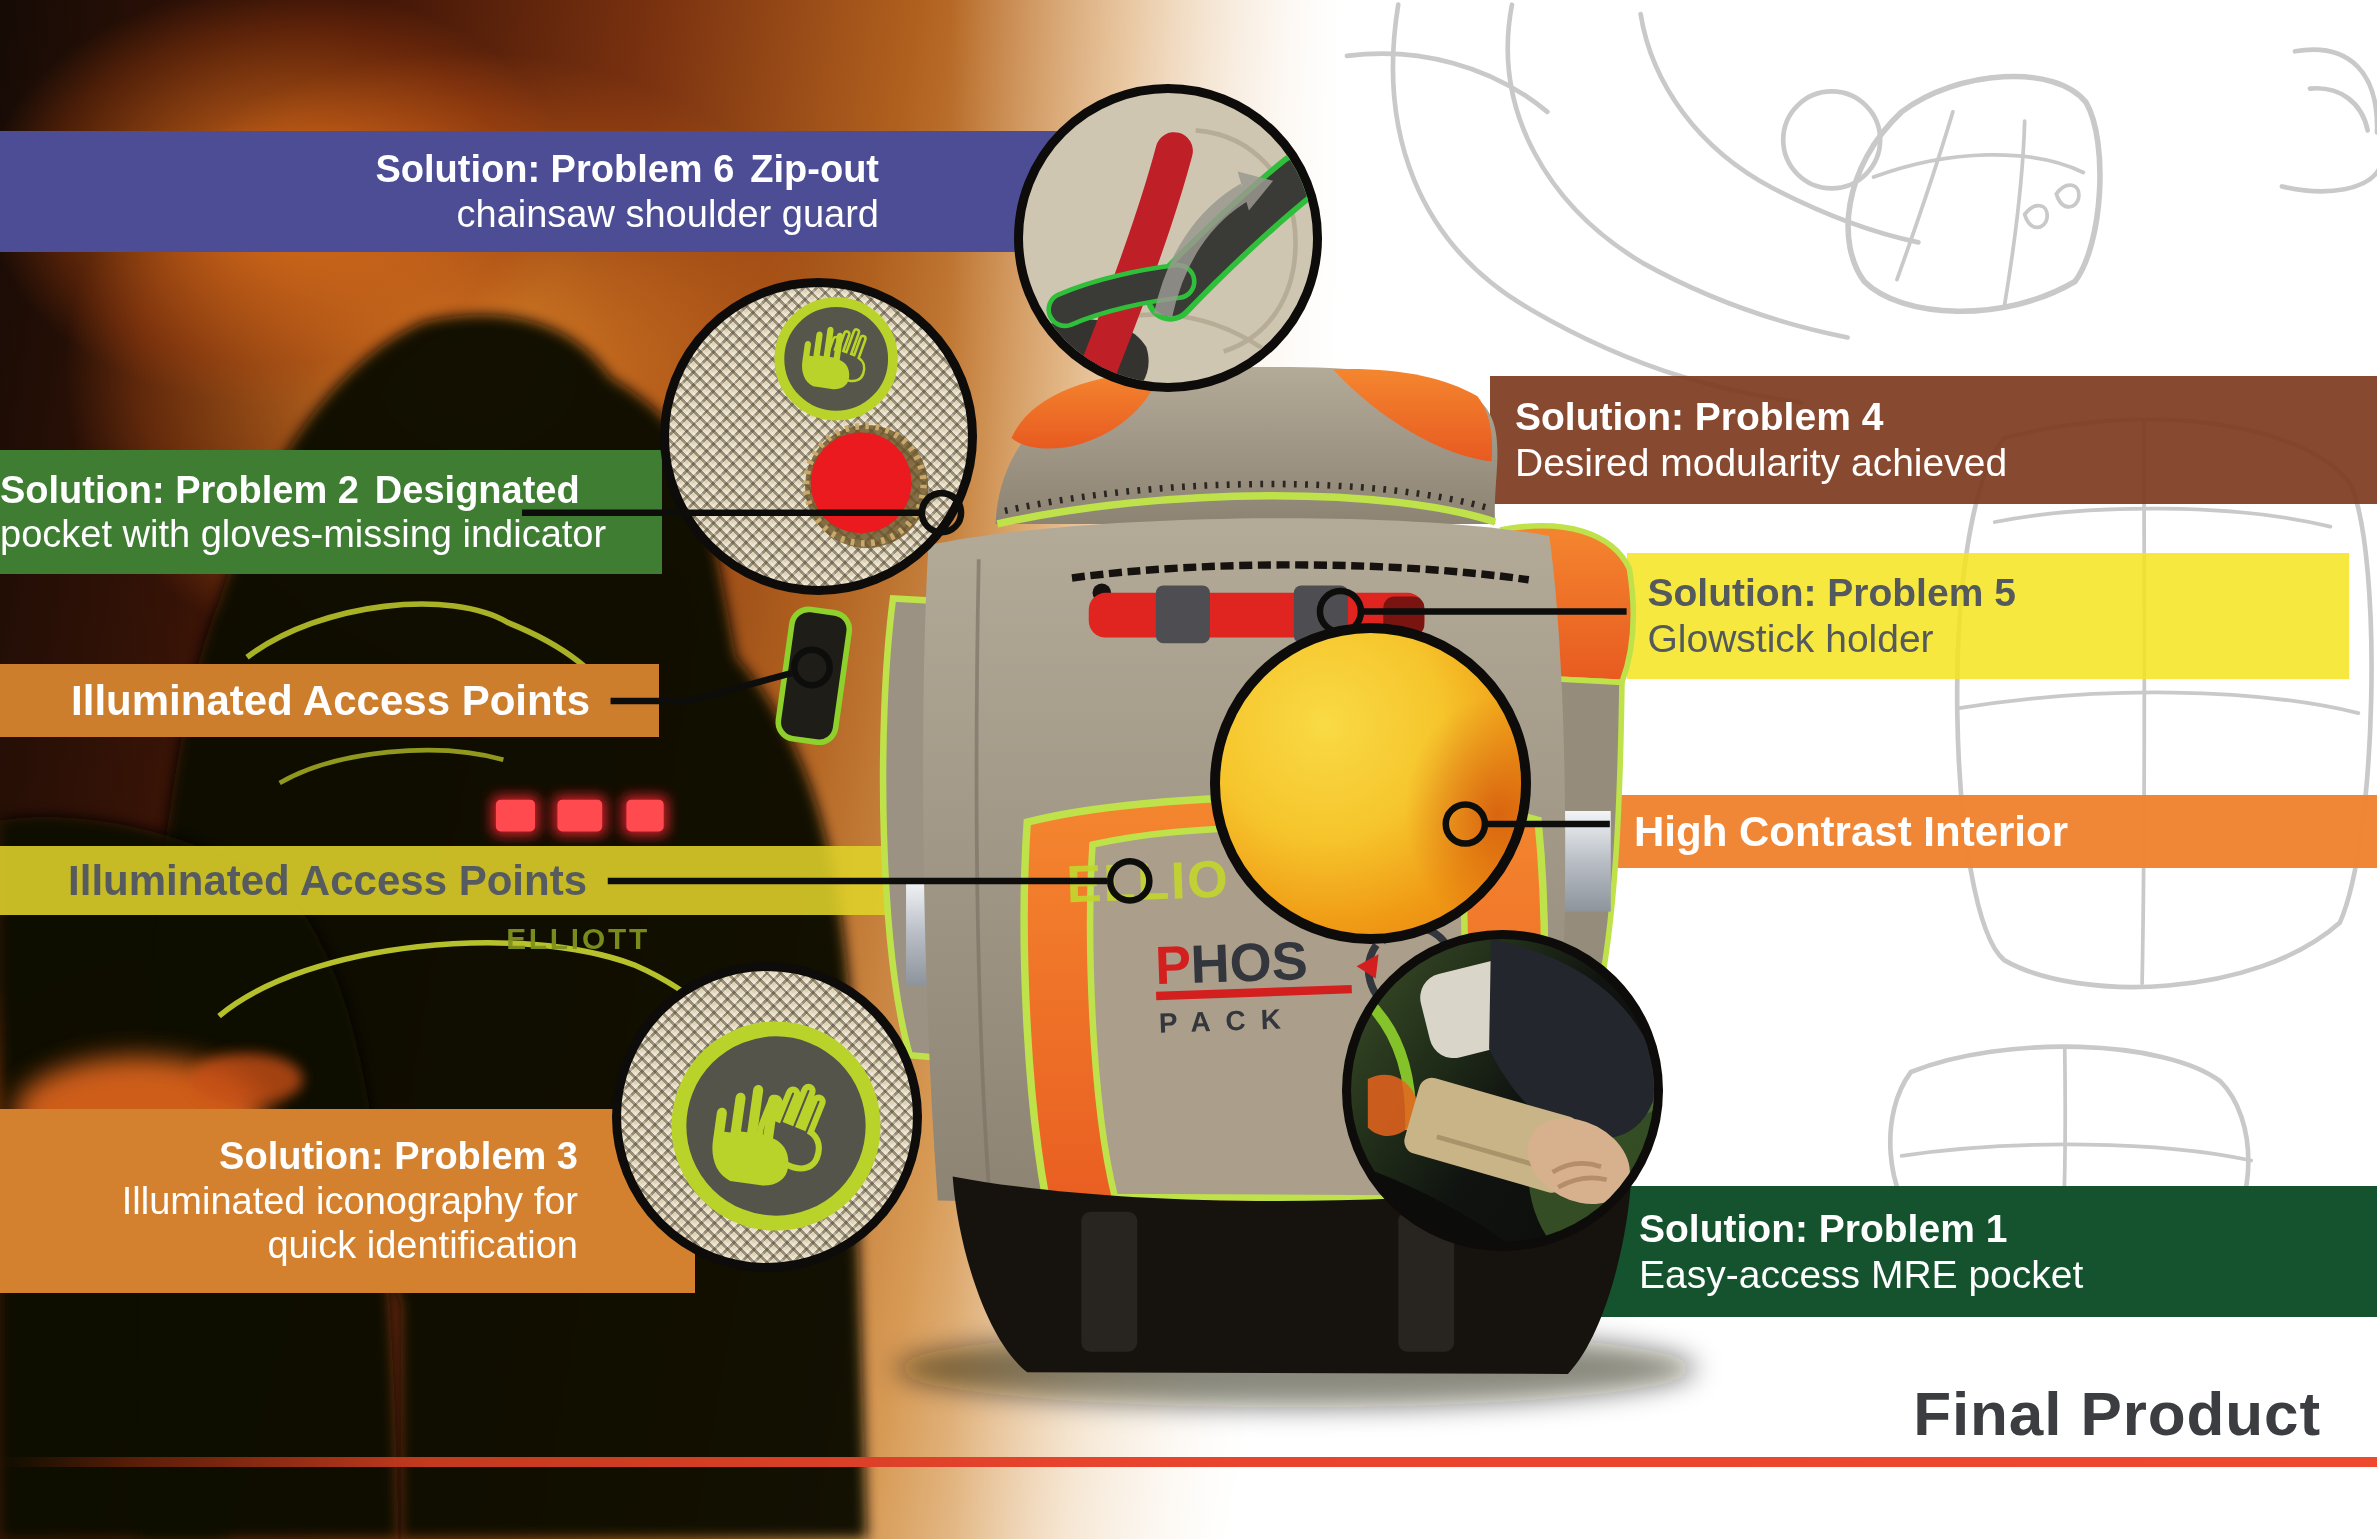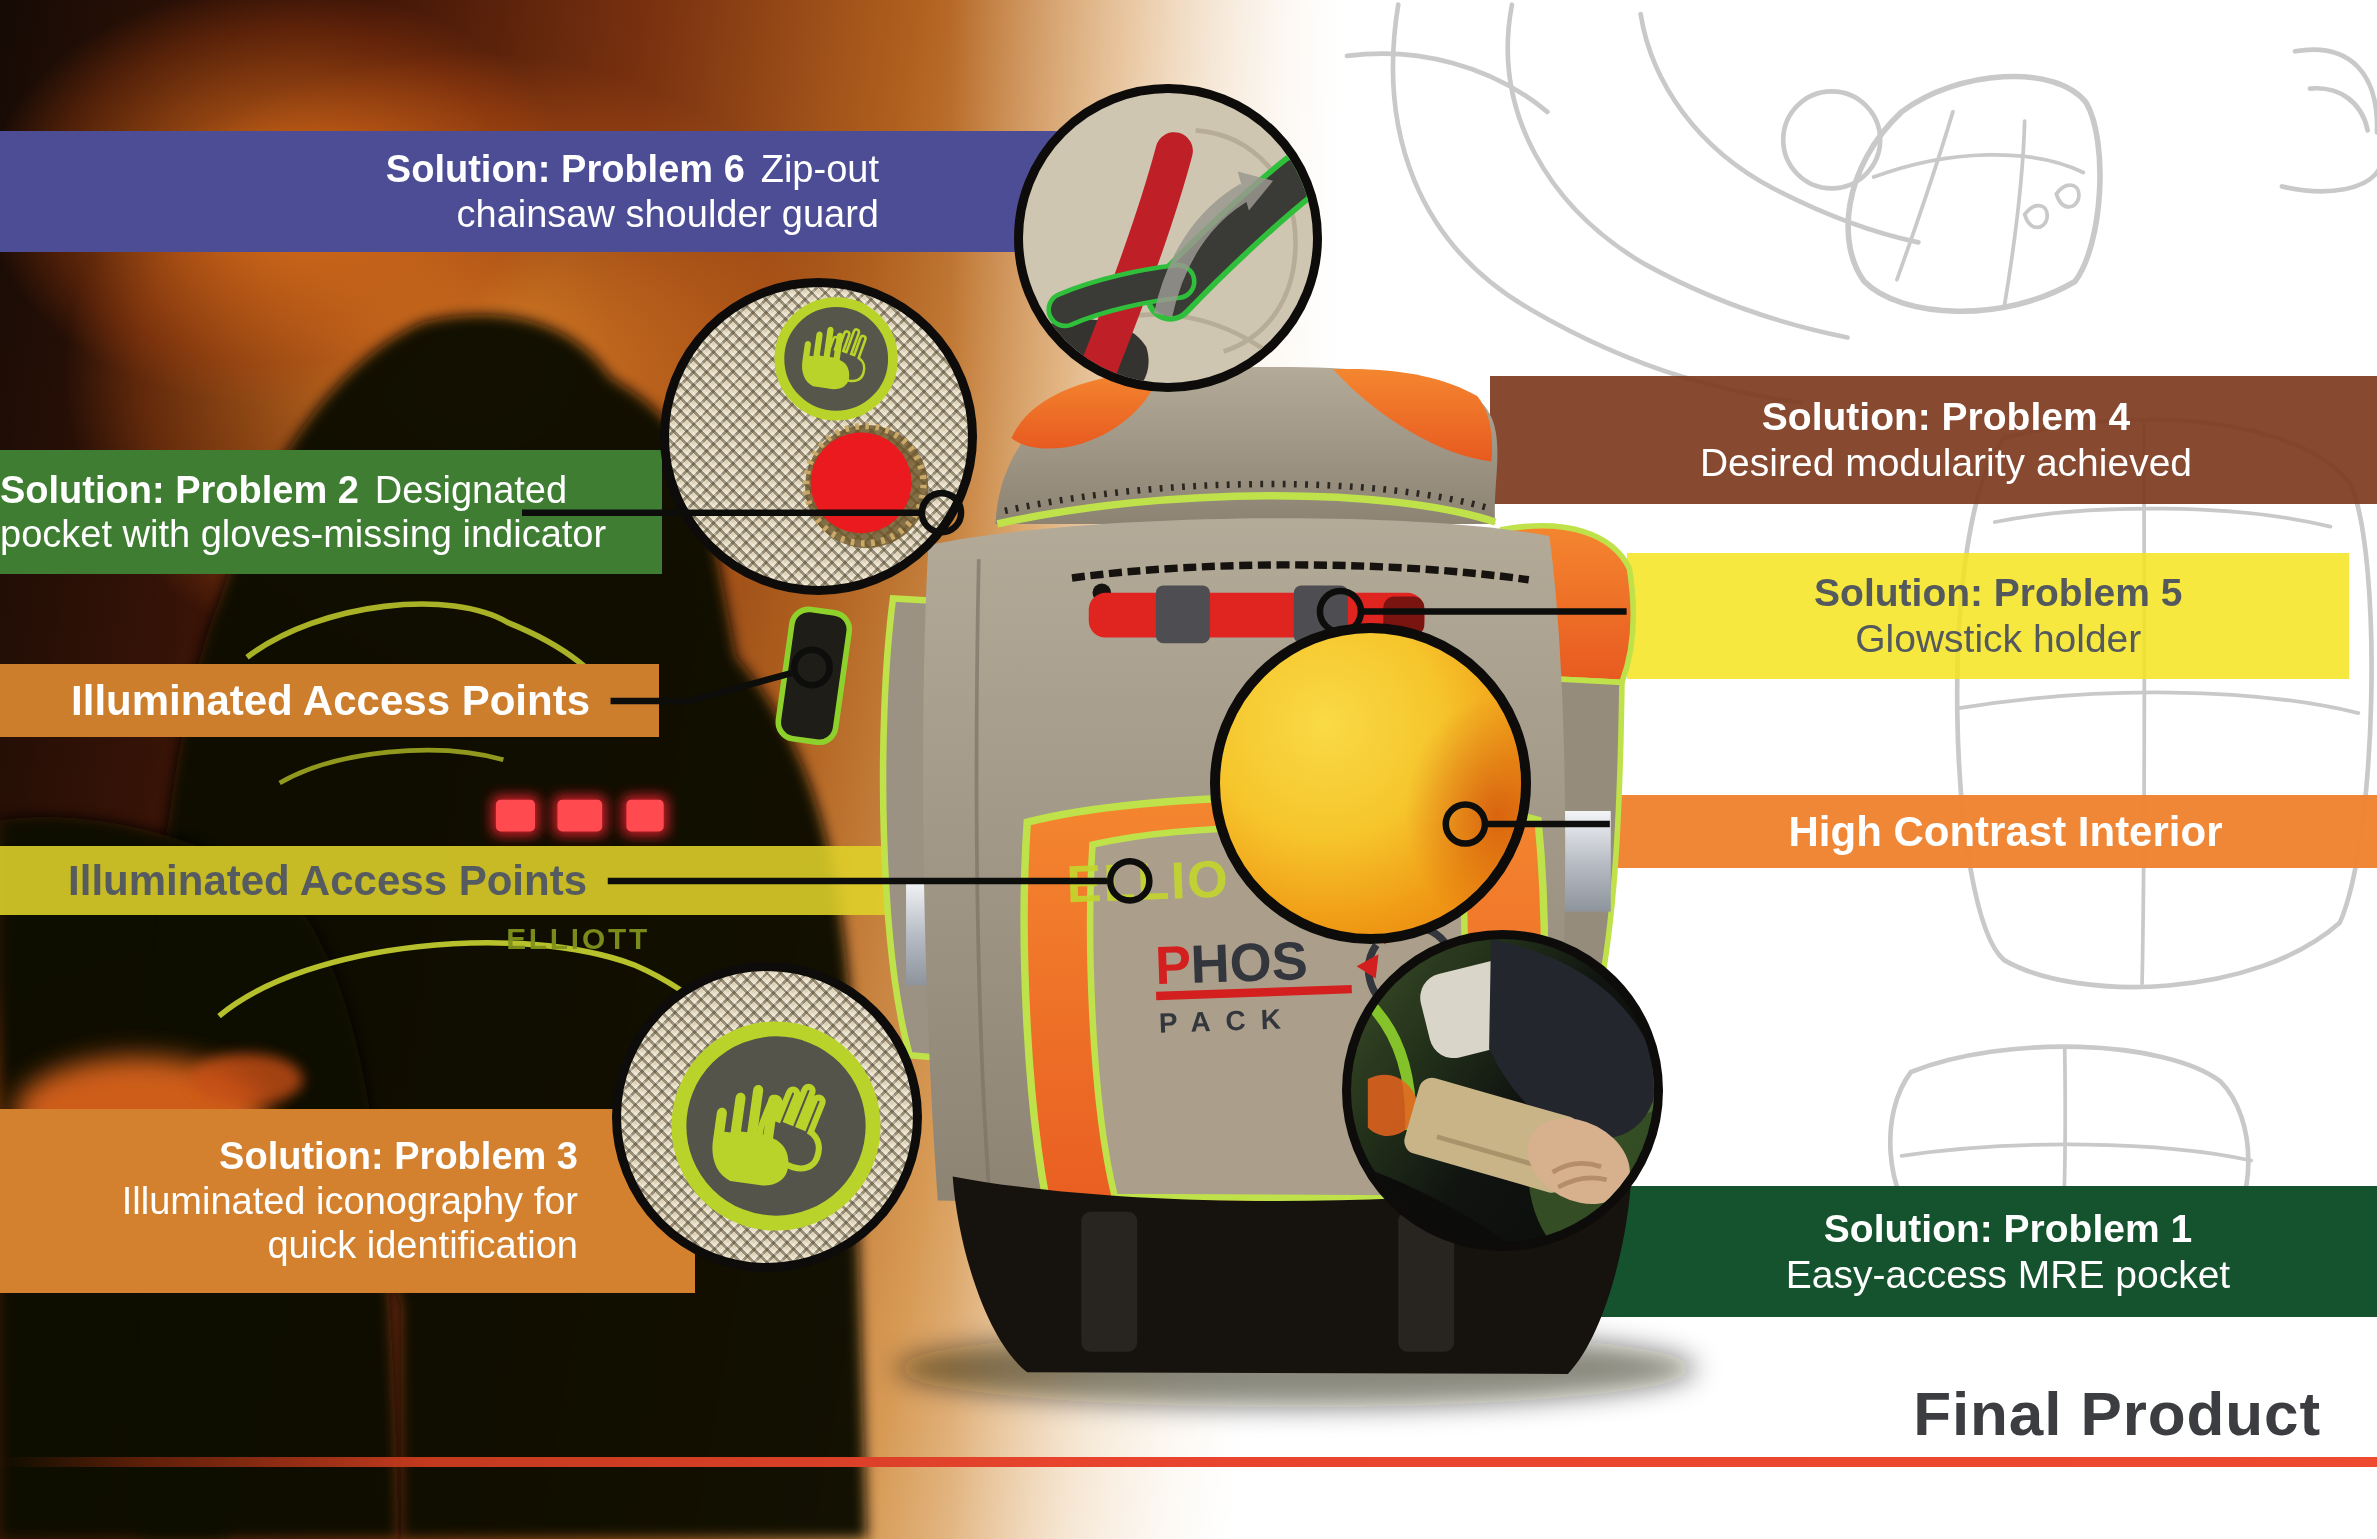--- a/index.html
+++ b/index.html
@@ -16,22 +16,22 @@
       background:linear-gradient(to right, rgba(255,255,255,0) 68%, #fff 96%);}
   .photo-art,.sketches,.backpack,.callouts{position:absolute;left:0;top:0;}
   
   .red-line{position:absolute;left:0;top:1457px;width:2377px;height:10.3px;
     background:linear-gradient(to right, rgba(120,30,10,0) 0%, rgba(160,45,15,.55) 6%, #c33a1e 18%, #e8432d 45%, #ee4a30 100%);}
   
   .banner{position:absolute;display:flex;flex-direction:column;justify-content:center;
     color:#fff;box-sizing:border-box;}
   .banner .ln{line-height:1.17;white-space:nowrap;}
   .banner b{font-weight:700;}
-  .banner .rest{margin-left:.42em;font-weight:400;}
-  .r{text-align:right;} .l{text-align:center;}
+  .banner .rest{margin-left:.42em;font-weight:700;}
+  .r{text-align:right;} .l{text-align:left;}
   .bold1{font-weight:700;}
   #b6 {left:0;top:131px;width:1081px;height:121px;background:#4d4d96;padding-right:202px;font-size:38px;}
   #b2 {left:0;top:450px;width:662px;height:124px;background:#3f7d33;padding-right:119px;font-size:38px;}
   #iap1{left:0;top:664px;width:659px;height:73px;background:#cc7e2d;padding-right:69px;font-size:42px;font-weight:700;}
   #iap2{left:0;top:846px;width:895px;height:69px;background:rgba(224,211,42,.88);padding-right:308px;
         font-size:42px;font-weight:700;color:#565b60;}
   #b3 {left:0;top:1109px;width:695px;height:184px;background:#d3812e;padding-right:117px;font-size:38px;}
   #b4 {left:1490px;top:376px;width:887px;height:128px;background:rgba(126,59,31,.93);padding-left:25px;font-size:39px;}
   #b5 {left:1627px;top:553px;width:722px;height:126px;background:rgba(246,228,30,.85);padding-left:20.5px;
        font-size:39px;color:#54595e;}

